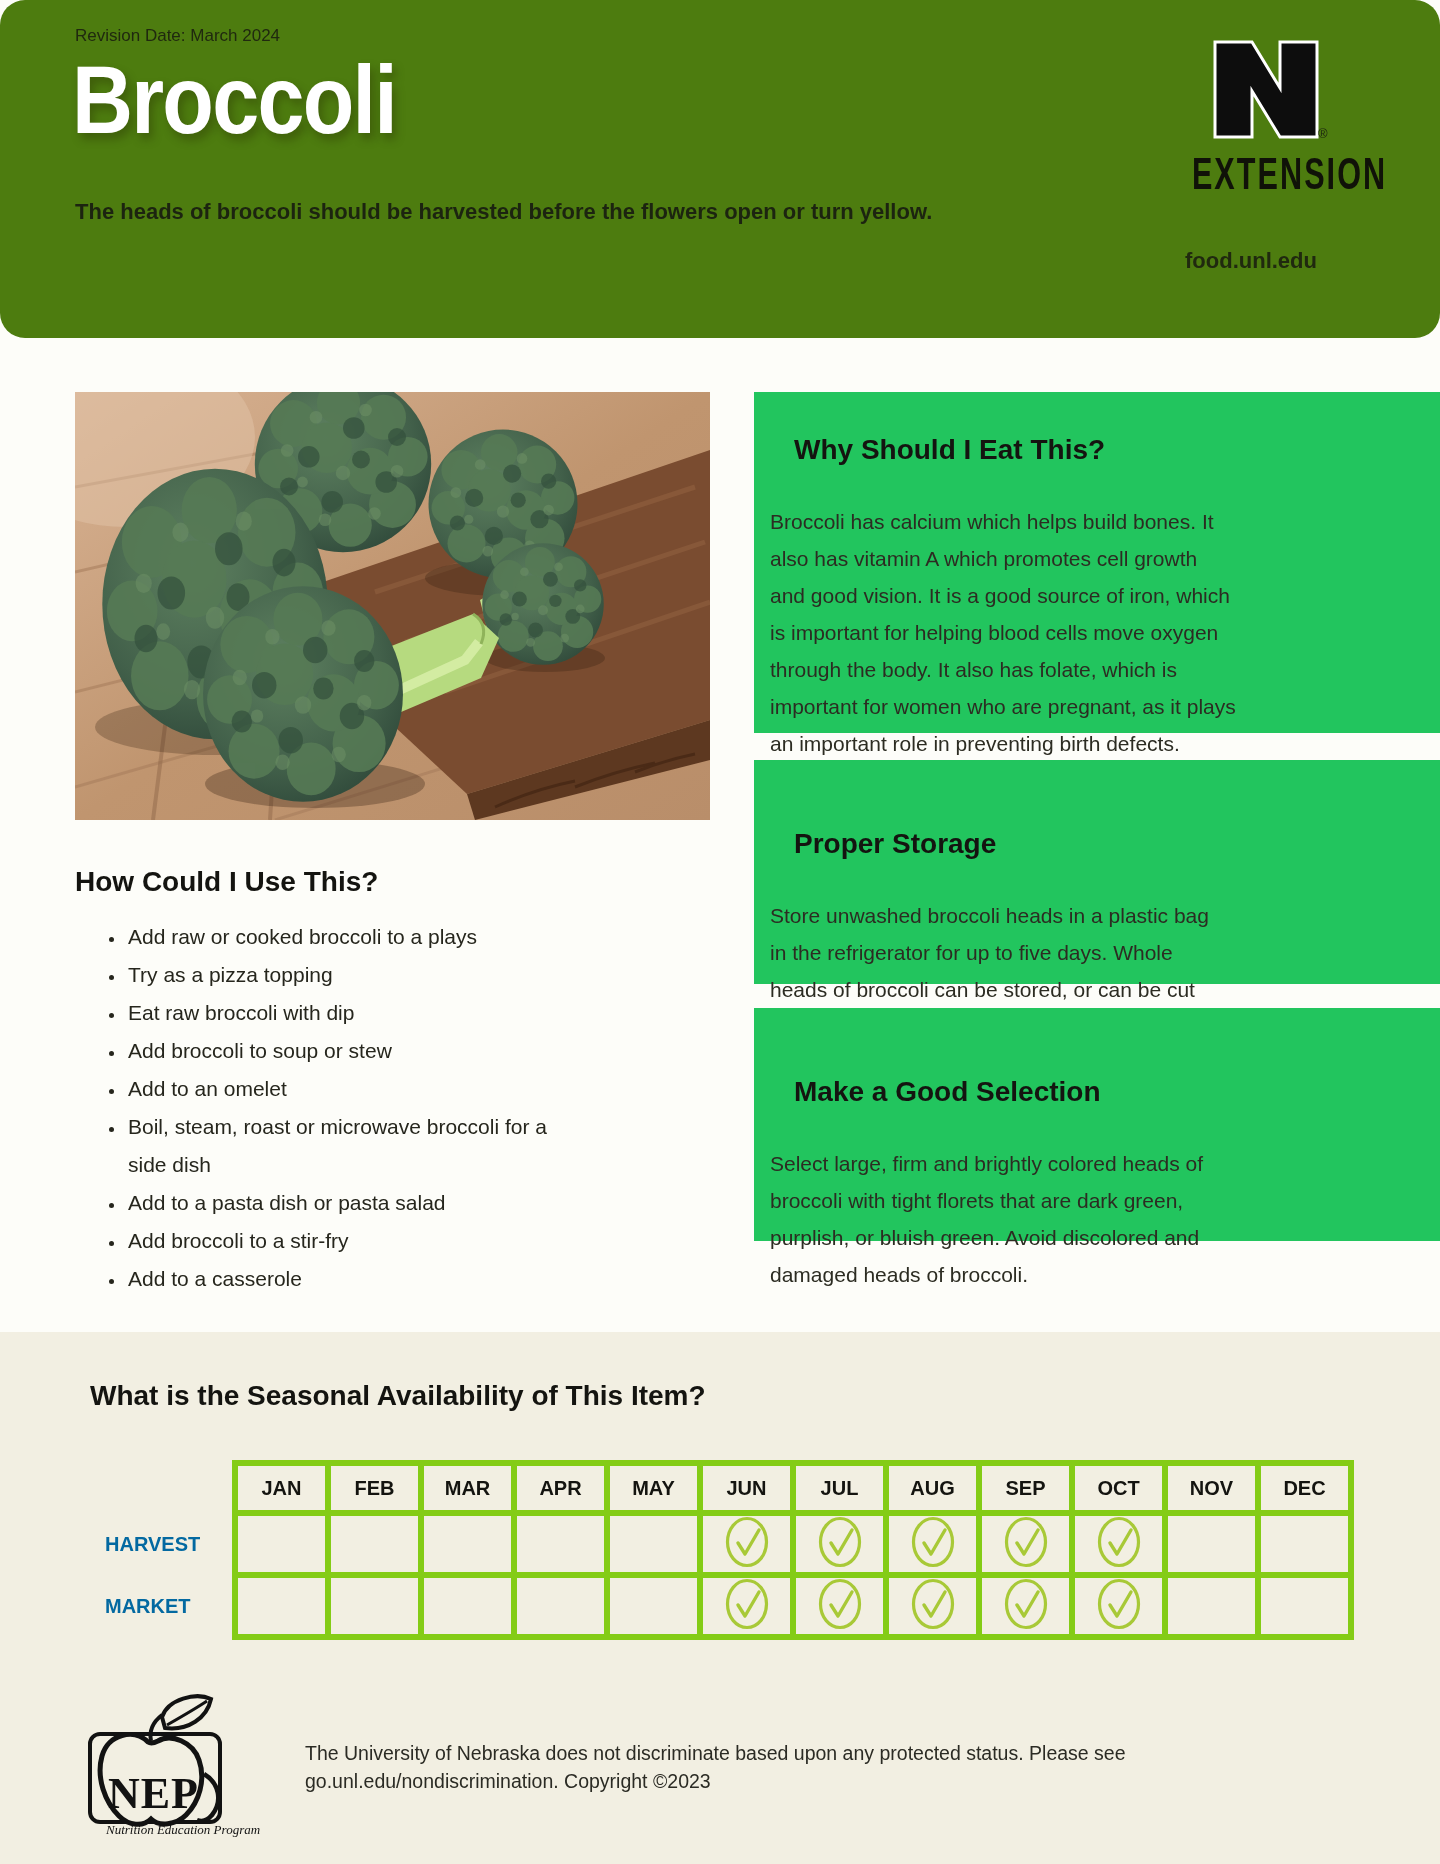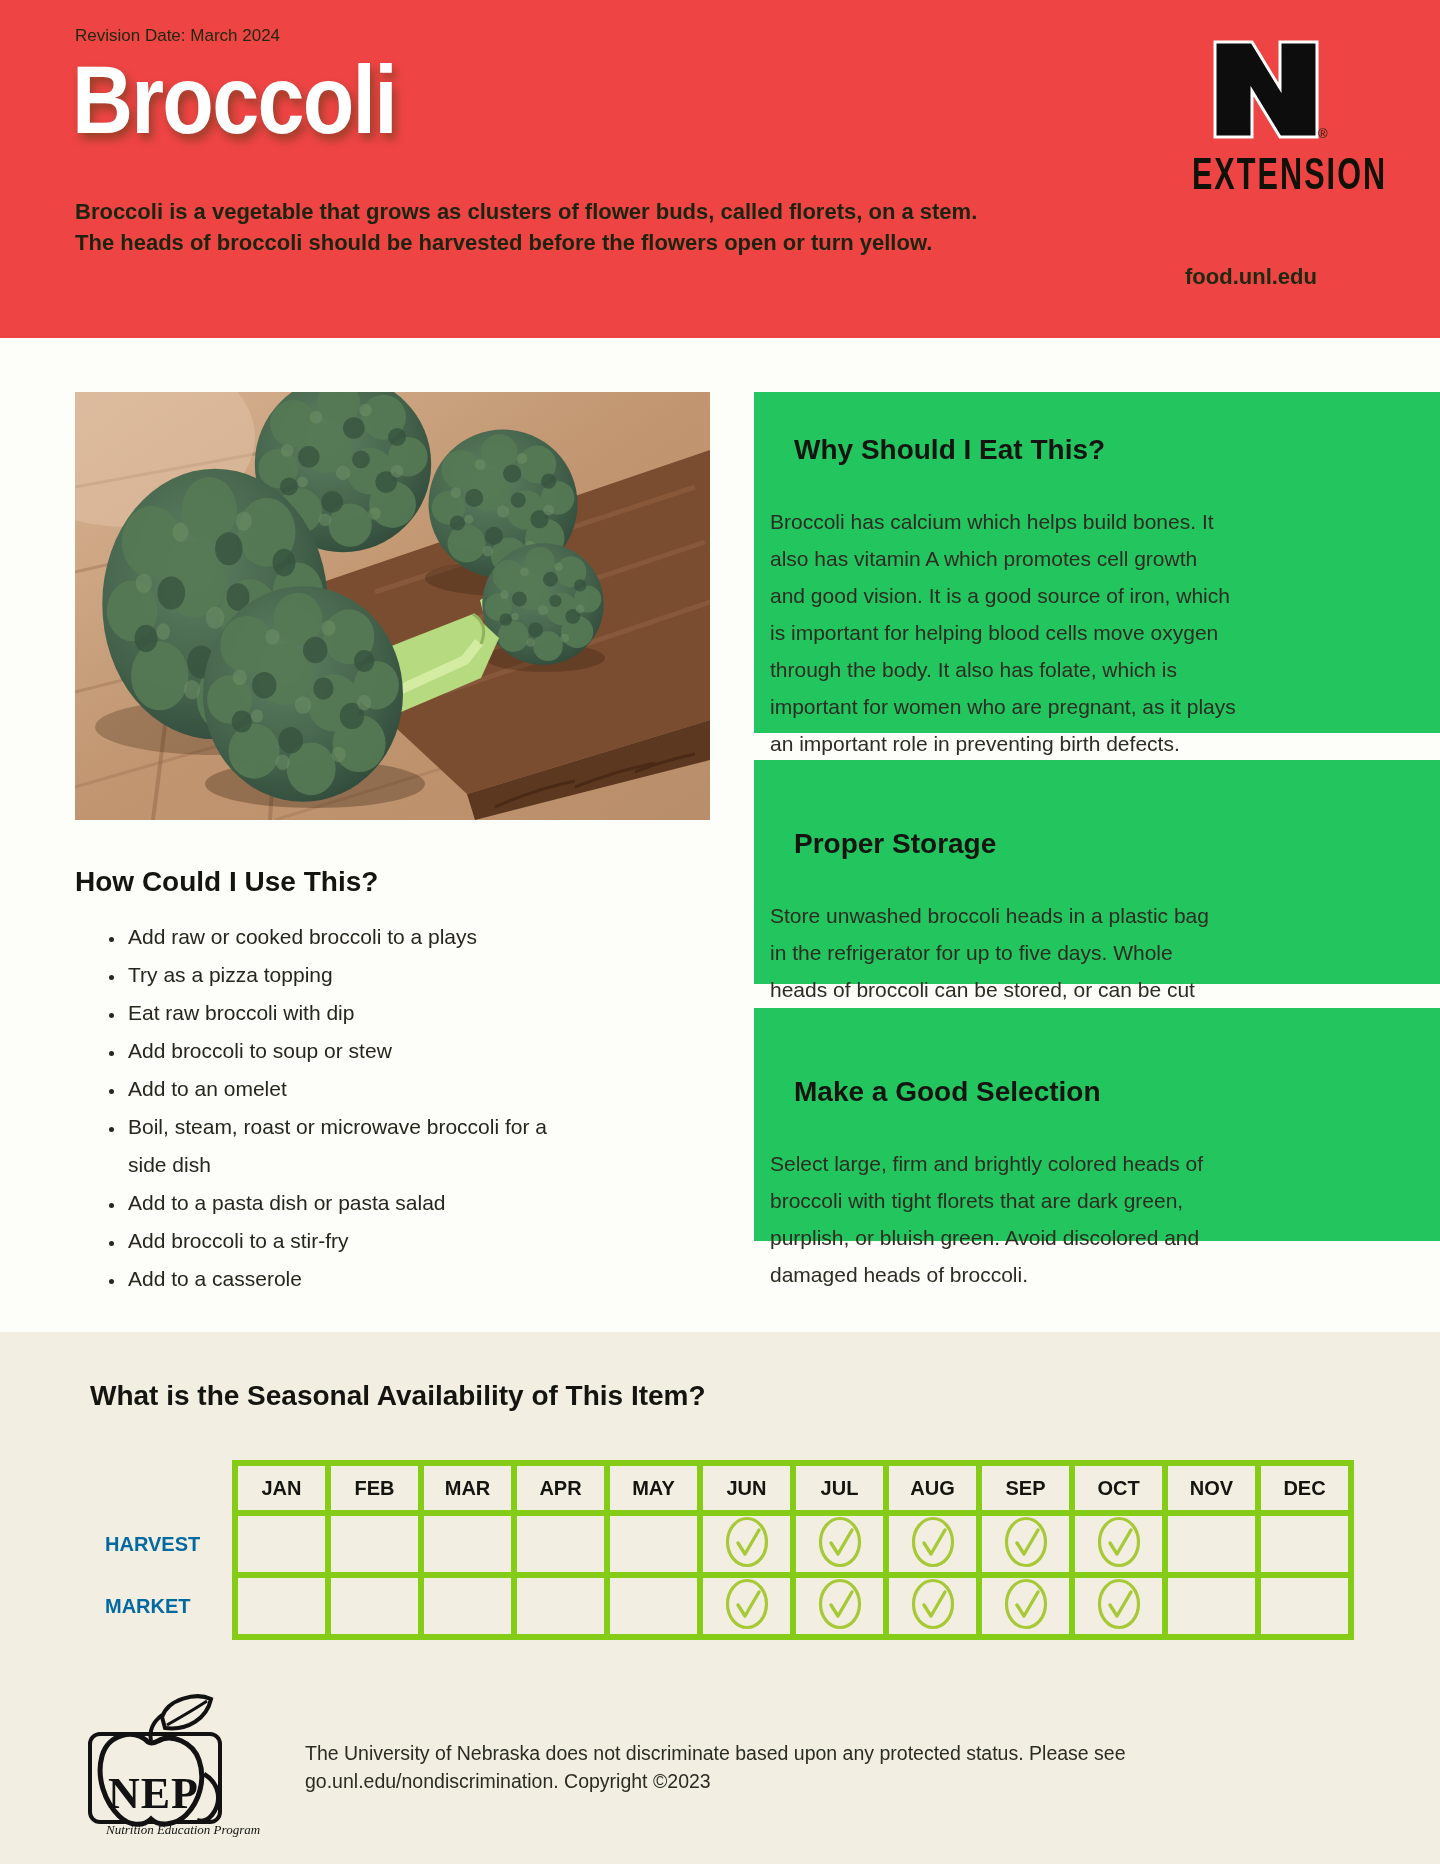--- a/index.html
+++ b/index.html
@@ -1,30 +1,30 @@
 <!DOCTYPE html>
 <html><head>
 <meta charset="utf-8">
 <style>
   html,body{margin:0;padding:0;background:#888;}
   .page{position:relative;width:1440px;height:1864px;margin:0 auto;background:#fdfdf9;
         font-family:"Liberation Sans",sans-serif;overflow:hidden;}
 
   
-  .header{position:absolute;left:0;top:0;width:1440px;height:338px;background:#ef4444;}
+  .header{position:absolute;left:0;top:0;width:1440px;height:338px;background:#4d7c0f;border-radius:25px;}
   .rev{position:absolute;left:75px;top:26px;font-size:17px;font-weight:500;color:#20290f;}
   .title{position:absolute;left:72px;top:50px;font-size:96px;font-weight:700;color:#ffffff;
          letter-spacing:-2px;transform:scaleX(.88);transform-origin:left top;
          text-shadow:4px 6px 10px rgba(45,55,5,.45);line-height:100px;}
   .desc{position:absolute;left:75px;top:196px;font-size:22px;font-weight:600;color:#1c2410;line-height:31px;}
   .brand-n{position:absolute;left:1213px;top:40px;}
   .brand-reg{position:absolute;left:1318px;top:126px;font-size:13px;color:#1c2410;}
   .brand-ext{position:absolute;left:1158px;top:148px;width:212px;text-align:center;font-size:45px;
              font-weight:700;color:#101208;letter-spacing:3px;transform:scaleX(.68);transform-origin:center top;}
-  .brand-web{position:absolute;left:1185px;top:264px;font-size:22px;font-weight:700;color:#20290f;}
+  .brand-web{position:absolute;left:1185px;top:248px;font-size:22px;font-weight:700;color:#20290f;}
 
   
   .photo{position:absolute;left:75px;top:392px;width:635px;height:428px;}
   .use-head{position:absolute;left:75px;top:866px;font-size:28px;font-weight:700;color:#141410;}
   .use-list{position:absolute;left:82px;top:918px;width:600px;margin:0;padding:0 0 0 44px;
             font-size:21px;color:#26261d;}
   .use-list li{line-height:38px;white-space:pre-line;padding-left:2px;}
   .use-list li::marker{color:#26261d;font-size:18px;}
 
   
@@ -55,21 +55,20 @@
 </style>
 </head>
 <body>
 
 <div class="page">
 
   <div class="header">
     <div class="rev">Revision Date: March 2024</div>
     <div class="title">Broccoli</div>
     <div class="desc">
-      <div>Broccoli is a vegetable that grows as clusters of flower buds, called florets, on a stem.</div>
       <div>The heads of broccoli should be harvested before the flowers open or turn yellow.</div>
     </div>
 
     <svg class="brand-n" width="106" height="99" viewBox="-2 -2 106 99">
       <path d="M0,0 H37 L65,46 V0 H102 V95 H65 L37,49 V95 H0 Z" fill="#0d0d0d" stroke="#ffffff" stroke-width="3"></path>
     </svg>
     <div class="brand-reg">®</div>
     <div class="brand-ext">EXTENSION</div>
     <div class="brand-web">food.unl.edu</div>
   </div>

